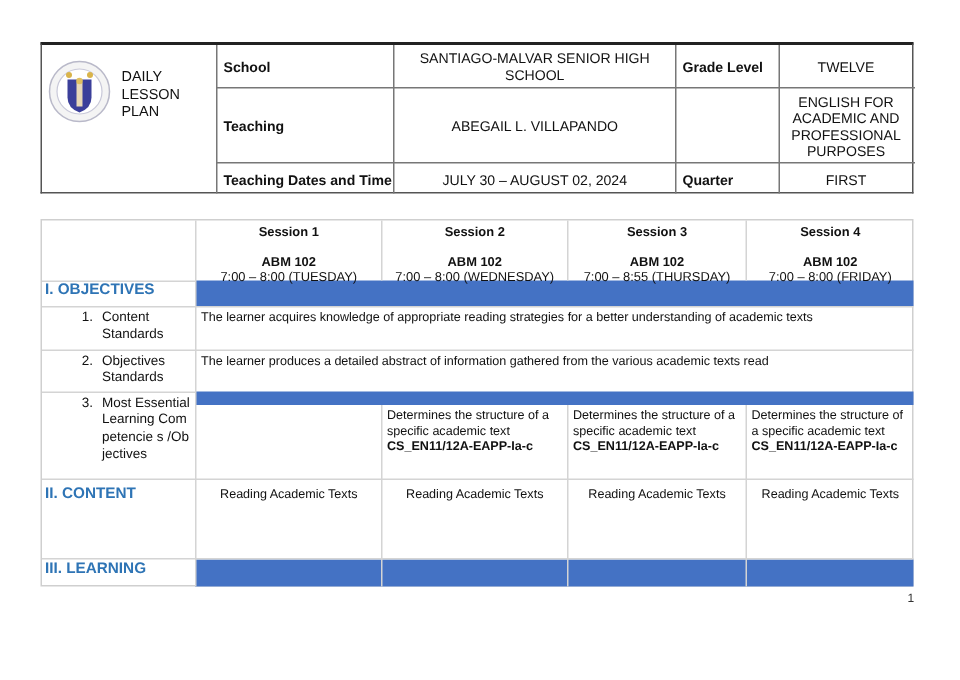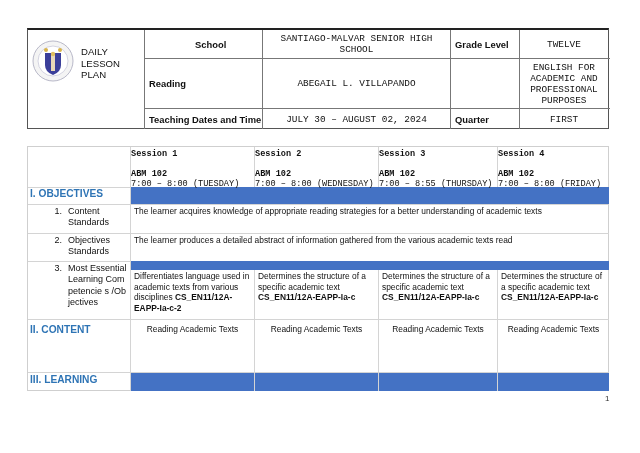--- a/index.html
+++ b/index.html
@@ -36,21 +36,21 @@
       display: flex;
       align-items: center;
     }
     .hdr .vline, .hdr .hline {
       position: absolute;
       background: #777;
     }
     .hdr .vline { width: 1px; }
     .hdr .hline { height: 1px; }
     .lbl { font-weight: bold; padding-left: 4px; }
-    .val { justify-content: center; text-align: center; font-family: Liberation Mono, monospace; }
+    .val { justify-content: center; text-align: center; }
 
     .logo-wrap {
       position: absolute;
       left: 4px;
       top: 10px;
       width: 42px;
       height: 42px;
     }
     .dlp {
       position: absolute;
@@ -78,23 +78,23 @@
     }
     .main .vl { width: 1px; }
     .main .hl { height: 1px; }
     .blue {
       position: absolute;
       background: #4472c4;
     }
     .sess {
       position: absolute;
       top: 2px;
+      text-align: center;
       font-size: 8.6px;
       line-height: 10px;
-      font-family: Liberation Mono, monospace;
     }
     .sess .t { font-weight: bold; }
     .sec {
       position: absolute;
       color: #2e74b5;
       font-weight: bold;
       font-size: 10.2px;
       left: 2px;
     }
     .rowlbl {
@@ -148,26 +148,26 @@
       <rect x="19" y="15" width="4" height="16" fill="#e8d8b8"></rect>
       <circle cx="21" cy="14" r="2.2" fill="#e0c060"></circle>
       <circle cx="14" cy="10" r="2" fill="#d9b44a"></circle>
       <circle cx="28" cy="10" r="2" fill="#d9b44a"></circle>
     </svg>
   </div>
   <div class="dlp">DAILY
 LESSON
 PLAN</div>
 
-  <div class="cell lbl" style="left:117px;top:0;width:117px;height:28px;margin-left:46px;">School</div>
+  <div class="cell lbl" style="left:117px;top:0;width:117px;height:28px;">School</div>
   <div class="cell val" style="left:235px;top:0;width:187px;height:28px;">SANTIAGO-MALVAR SENIOR HIGH SCHOOL</div>
   <div class="cell val" style="left:492px;top:0;width:88px;height:28px;">TWELVE</div>
   <div class="cell lbl" style="left:423px;top:0;width:68px;height:28px;">Grade Level</div>
 
-  <div class="cell lbl" style="left:117px;top:29px;width:117px;height:49px;">Reading</div>
+  <div class="cell lbl" style="left:117px;top:29px;width:117px;height:49px;">Teaching</div>
   <div class="cell val" style="left:235px;top:29px;width:187px;height:49px;">ABEGAIL L. VILLAPANDO</div>
   <div class="cell val" style="left:494px;top:29px;width:84px;height:49px;">ENGLISH FOR ACADEMIC AND PROFESSIONAL PURPOSES</div>
 
   <div class="cell lbl" style="left:117px;top:79px;width:117px;height:20px;">Teaching Dates and Time</div>
   <div class="cell val" style="left:235px;top:79px;width:187px;height:20px;">JULY 30 – AUGUST 02, 2024</div>
   <div class="cell lbl" style="left:423px;top:79px;width:68px;height:20px;">Quarter</div>
   <div class="cell val" style="left:492px;top:79px;width:88px;height:20px;">FIRST</div>
 </div>
 
 <div class="main">
@@ -227,23 +227,20 @@
   <div class="rowlbl" style="left:12px;top:88px;width:90px;">
     <span class="num">2.</span>
     <span style="width:62px;">Objectives Standards</span>
   </div>
   <div class="rowtxt" style="left:106px;top:88px;width:470px;">The learner produces a detailed abstract of information gathered from the various academic texts read</div>
 
   <div class="rowlbl" style="left:12px;top:116px;width:90px;line-height:11.4px;">
     <span class="num">3.</span>
     <span style="width:60px;word-break:break-all;">Most Essential Learning Competencie s /Objectives</span>
   </div>
-  <div class="mel" style="left:106px;top:124px;width:118px;">
-    <span>Differentiates language used in academic texts from various disciplines </span><b>CS_EN11/12A-EAPP-Ia-c-2</b>
-  </div>
   <div class="mel" style="left:230px;top:124px;width:118px;">
     <span>Determines the structure of a specific academic text </span><b>CS_EN11/12A-EAPP-Ia-c</b>
   </div>
   <div class="mel" style="left:354px;top:124px;width:114px;">
     <span>Determines the structure of a specific academic text </span><b>CS_EN11/12A-EAPP-Ia-c</b>
   </div>
   <div class="mel" style="left:473px;top:124px;width:106px;">
     <span>Determines the structure of a specific academic text </span><b>CS_EN11/12A-EAPP-Ia-c</b>
   </div>
 

